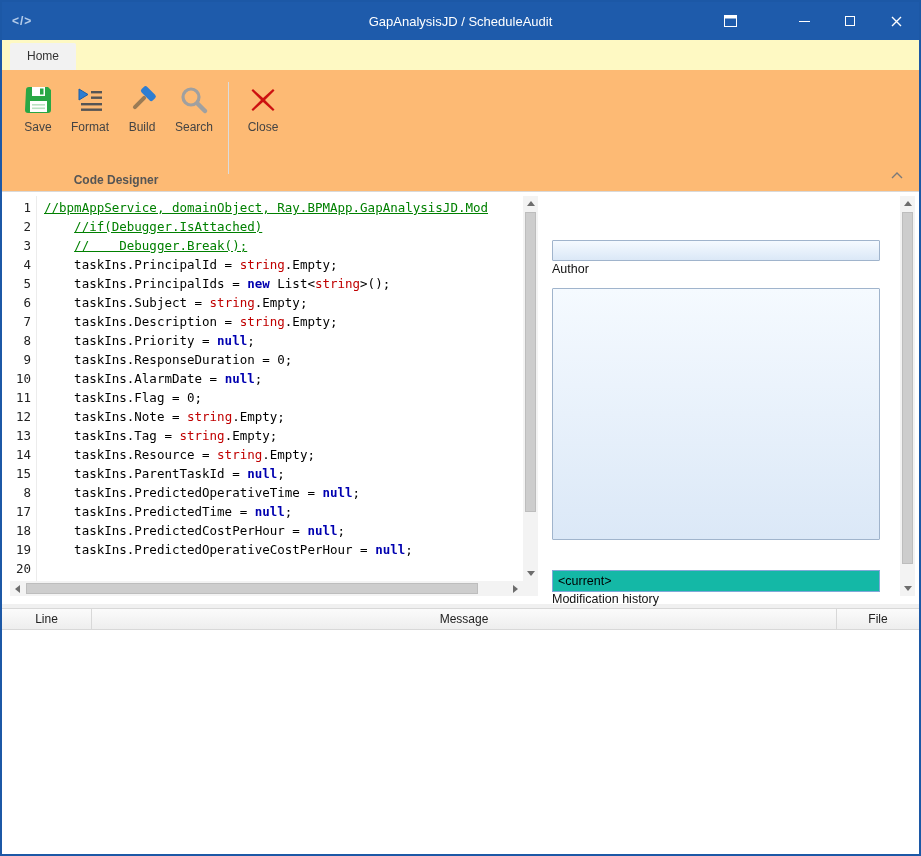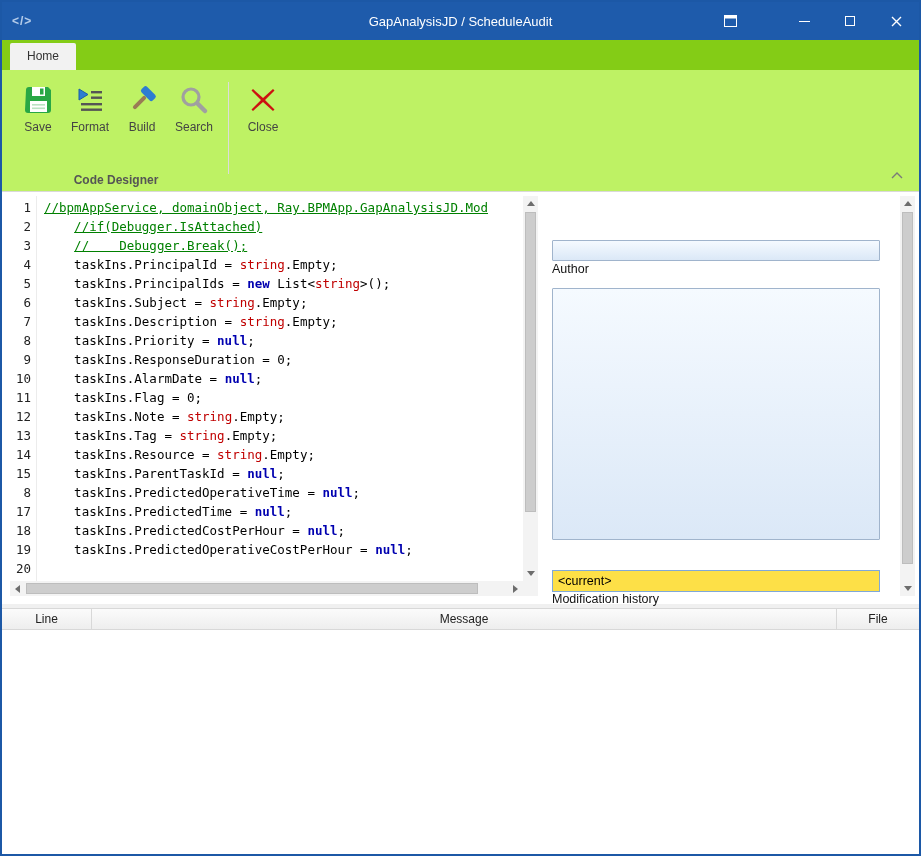--- a/index.html
+++ b/index.html
@@ -21,28 +21,28 @@
     position:absolute; left:0; right:0; text-align:center;
     color:#ffffff; font-size:13px;
   }
   .win-controls { position:absolute; right:0; top:0; height:100%; display:flex; align-items:stretch; }
   .win-btn { width:46px; display:flex; align-items:center; justify-content:center; cursor:default; }
   .win-btn.first { margin-right:28px; }
   .glyph-min { width:11px; height:1px; background:#fff; }
   .glyph-max { width:10px; height:10px; border:1px solid #fff; }
 
   
-  .tabrow { height:30px; background:#84cc16; display:flex; align-items:flex-end; padding-left:8px; }
+  .tabrow { height:30px; background:#fef9c3; display:flex; align-items:flex-end; padding-left:8px; }
   .tab {
     background:#f2f2f2; color:#333; font-size:12px;
     padding:6px 17px 7px; border-radius:2px 2px 0 0;
   }
 
   
-  .ribbon { position:relative; height:122px; background:#bef264; border-bottom:1px solid #d9d9d9; }
+  .ribbon { position:relative; height:122px; background:#fdba74; border-bottom:1px solid #d9d9d9; }
   .rb-group { position:absolute; left:10px; top:12px; display:flex; align-items:flex-start; }
   .rb-btn {
     width:52px; display:flex; flex-direction:column; align-items:center;
     padding-top:2px; gap:4px; cursor:default;
   }
   .rb-ic svg { display:block; }
   .rb-lbl { font-size:12px; color:#444; }
   .rb-sep { width:1px; align-self:stretch; height:92px; background:#dcdcdc; margin:0 8px; }
   .group-label {
     position:absolute; left:10px; width:208px; bottom:4px;
@@ -95,21 +95,21 @@
   .lbl-mod { top:360px; }
   .field {
     border:1px solid #a0b4cc; border-radius:1px;
     background:linear-gradient(#f5faff,#dbe8f7);
     font-family:"Liberation Sans",sans-serif; font-size:12.5px; color:#000;
   }
   .author-input { position:absolute; left:2px; top:48px; width:328px; height:21px; padding:0 4px; }
   .desc-area { position:absolute; left:2px; top:96px; width:328px; height:252px; resize:none; padding:2px 4px; }
   .mod-combo {
     position:absolute; left:2px; top:378px; width:328px; height:22px;
-    border:1px solid #7fa8d9; background:#fde047; font-size:12.5px;
+    border:1px solid #7fa8d9; background:#14b8a6; font-size:12.5px;
     display:flex; align-items:center; padding:0 5px; color:#000;
   }
 
   
   .messages { height:250px; background:#fff; border-top:4px solid #f0f0f0; display:flex; flex-direction:column; }
   .msg-header {
     height:22px; display:flex; align-items:center;
     background:linear-gradient(#fbfbfb,#eeeeee);
     border-top:1px solid #d8d8d8; border-bottom:1px solid #d8d8d8;
     font-size:12px; color:#222;text-align:right;

